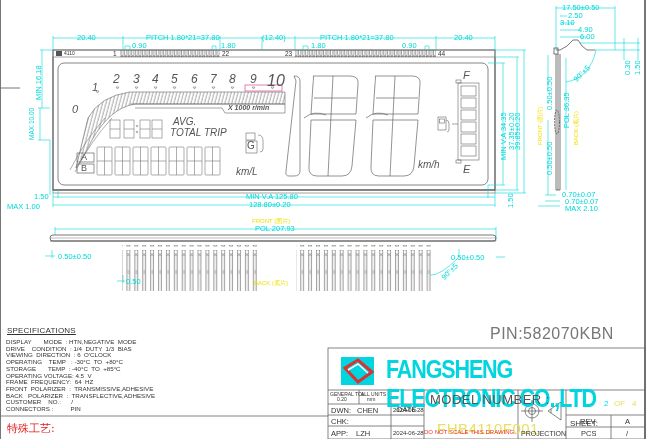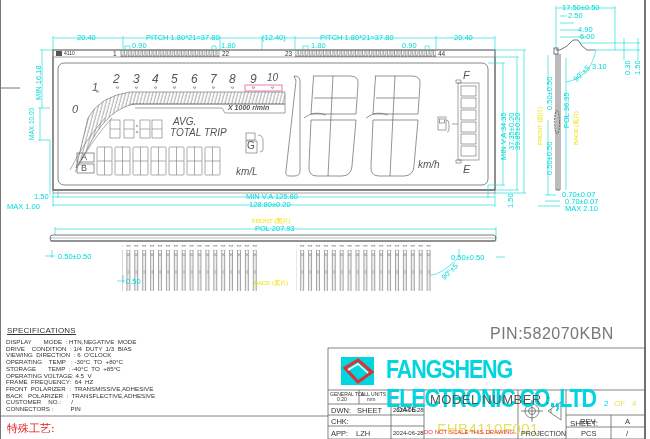--- a/index.html
+++ b/index.html
@@ -302,21 +302,21 @@
 <span class="dim" style="left:246px;top:193px;">MIN  V.A  125.80</span>
 <span class="dim" style="left:249px;top:201px;">128.80±0.20</span>
 
 <span class="dim vtext" style="left:500px;top:160px;">MIN  V.A  34.35</span>
 <span class="dim vtext" style="left:508px;top:150px;">37.35±0.20</span>
 <span class="dim vtext" style="left:514px;top:150px;">39.85±0.20</span>
 <span class="dim vtext" style="left:507px;top:208px;">1.50</span>
 
 <span class="dim" style="left:562px;top:4px;">17.50±0.50</span>
 <span class="dim" style="left:568px;top:12px;">2.50</span>
-<span class="dim" style="left:592px;top:19px;margin-top:44px;">3.10</span>
+<span class="dim" style="left:560px;top:19px;">3.10</span>
 <span class="dim" style="left:578px;top:26px;">4.90</span>
 <span class="dim" style="left:580px;top:33px;">6.00</span>
 <span class="dim vtext" style="left:624px;top:75px;">0.30</span>
 <span class="dim vtext" style="left:634px;top:75px;">1.50</span>
 <span class="dim" style="left:572px;top:70px;transform:rotate(-45deg);">90°±5</span>
 <span class="dim vtext" style="left:546px;top:110px;">0.50±0.50</span>
 <span class="dim vtext" style="left:546px;top:175px;">0.50±0.50</span>
 <span class="dim vtext" style="left:563px;top:128px;">POL  36.35</span>
 <span class="dim-y vtext" style="left:537px;top:145px;">FRONT (面片)</span>
 <span class="dim-y vtext" style="left:573px;top:145px;">BACK (底片)</span>
@@ -335,21 +335,21 @@
 <span class="seg-label" style="left:72px;top:104px;font-size:11px;">0</span>
 <span class="seg-label" style="left:92px;top:82px;font-size:11px;">1</span>
 <span class="seg-label" style="left:113px;top:73px;font-size:12px;">2</span>
 <span class="seg-label" style="left:133px;top:73px;font-size:12px;">3</span>
 <span class="seg-label" style="left:152px;top:73px;font-size:12px;">4</span>
 <span class="seg-label" style="left:171px;top:73px;font-size:12px;">5</span>
 <span class="seg-label" style="left:191px;top:73px;font-size:12px;">6</span>
 <span class="seg-label" style="left:210px;top:73px;font-size:12px;">7</span>
 <span class="seg-label" style="left:229px;top:73px;font-size:12px;">8</span>
 <span class="seg-label" style="left:250px;top:73px;font-size:12px;">9</span>
-<span class="seg-label" style="left:267px;top:73px;font-size:10px;">10</span>
+<span class="seg-label" style="left:267px;top:73px;font-size:16px;">10</span>
 <span class="seg-label" style="left:228px;top:104px;font-size:7px;font-weight:bold;">X 1000 r/min</span>
 <span class="seg-label" style="left:173px;top:117px;font-size:10px;">AVG.</span>
 <span class="seg-label" style="left:170px;top:128px;font-size:10px;">TOTAL TRIP</span>
 <span class="seg-label" style="left:81px;top:153px;font-size:9px;font-style:normal;">A</span>
 <span class="seg-label" style="left:81px;top:164px;font-size:9px;font-style:normal;">B</span>
 <span class="seg-label" style="left:236px;top:167px;font-size:10px;">km/L</span>
 <span class="seg-label" style="left:247px;top:141px;font-size:10px;font-style:normal;">G</span>
 <span class="seg-label" style="left:418px;top:160px;font-size:10px;">km/h</span>
 <span class="seg-label" style="left:463px;top:70px;font-size:11px;">F</span>
 <span class="seg-label" style="left:463px;top:164px;font-size:11px;">E</span>
@@ -363,21 +363,21 @@
 
 <span class="tb tb-small" style="left:330px;top:392px;">GENERAL TOL</span>
 <span class="tb tb-small" style="left:337px;top:397px;">0.20</span>
 <span class="tb tb-small" style="left:361px;top:392px;">ALL UNITS</span>
 <span class="tb tb-small" style="left:367px;top:397px;">mm</span>
 <span class="tb" style="left:397px;top:406px;text-align:center;">DATE</span>
 <span class="tb" style="left:430px;top:393px;font-size:13px;color:#555;letter-spacing:0.5px;">MODEL  NUMBER  :</span>
 <div class="model">FHB4110F001</div>
 
 <span class="tb" style="left:331px;top:407px;">DWN:</span>
-<span class="tb" style="left:357px;top:407px;">SHEET</span>
+<span class="tb" style="left:357px;top:407px;">CHEN</span>
 <span class="tb" style="left:393px;top:407px;font-size:6px;">2024-06-28</span>
 <span class="tb" style="left:331px;top:418px;">CHK:</span>
 <span class="tb" style="left:331px;top:430px;">APP:</span>
 <span class="tb" style="left:356px;top:430px;">LZH</span>
 <span class="tb" style="left:393px;top:430px;font-size:6px;">2024-06-28</span>
 <div class="noscale">DO  NOT  SCALE  THIS  DRAWING.</div>
 <span class="tb" style="left:521px;top:430px;font-size:7px;">PROJECTION</span>
 
 <span class="tb" style="left:570px;top:400px;font-size:8px;margin-top:20px;">SHEET:</span>
 <span class="tb" style="left:604px;top:400px;font-size:8px;color:#00d8f0;">2</span>

